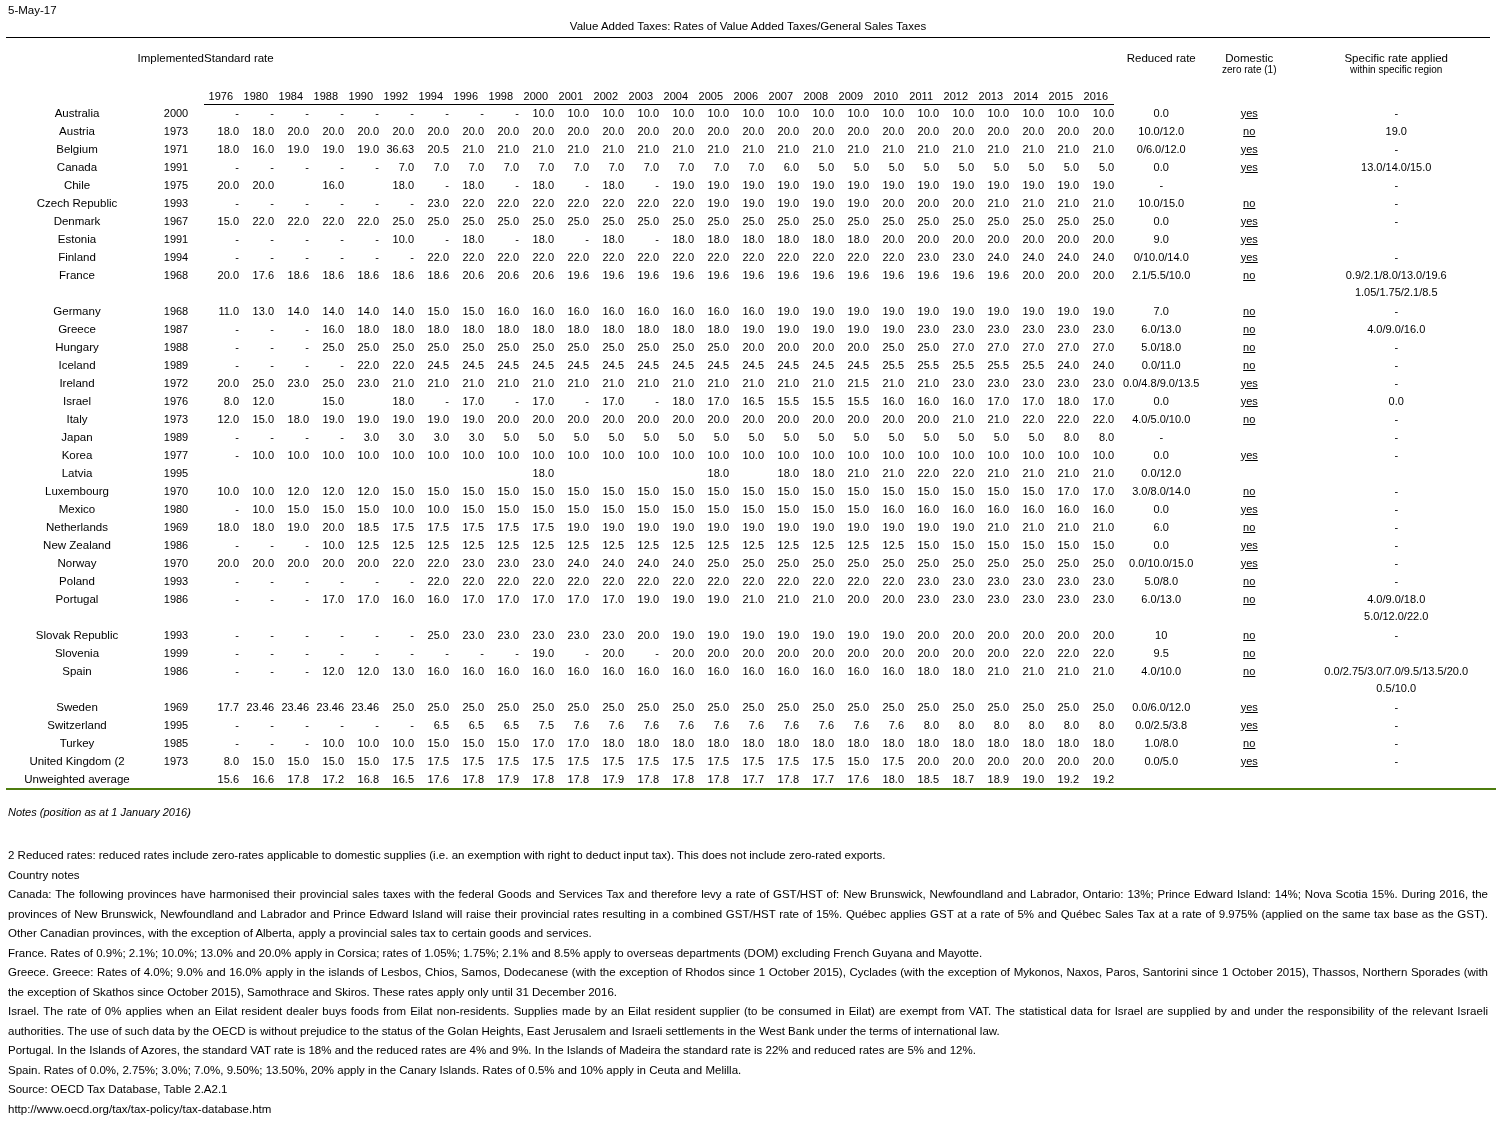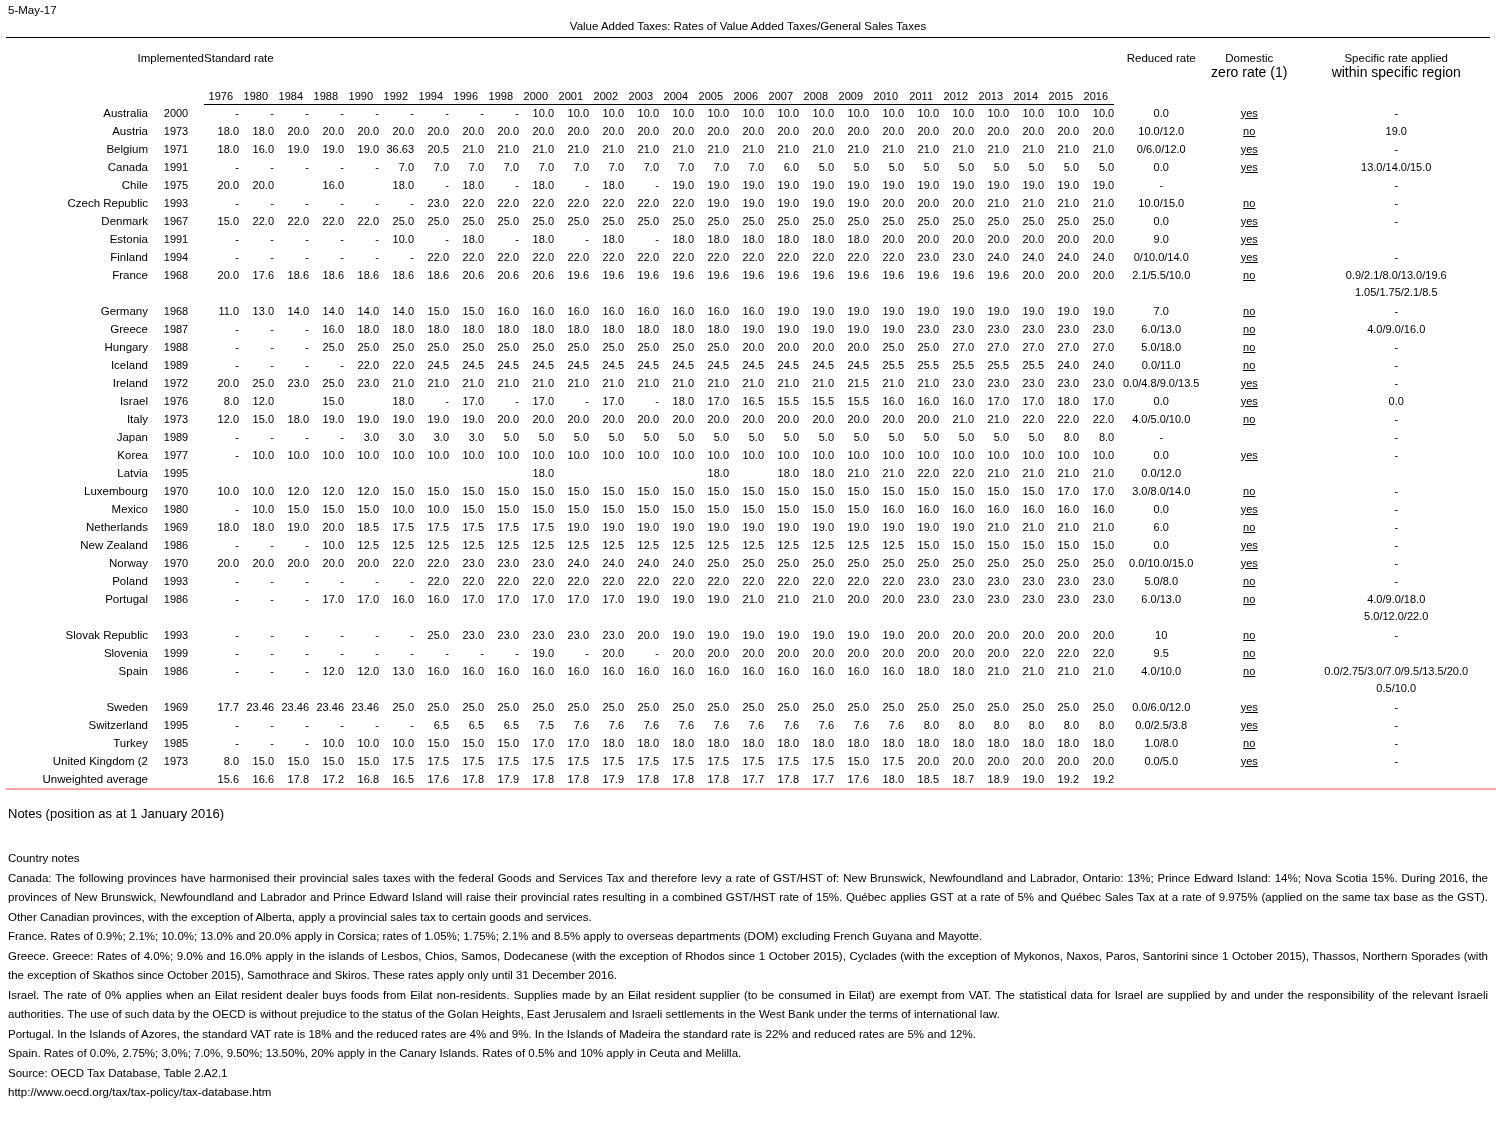--- a/index.html
+++ b/index.html
@@ -18,39 +18,39 @@
   table.vat th, table.vat td { font-weight:normal; padding:0; margin:0; overflow:hidden; white-space:nowrap; }
 
   thead th { font-size:11.5px; }
   tr.hrow1 th { vertical-align:bottom; height:24px; }
   tr.hrow2 th { height:40px; }
   th.h-implemented { text-align:right; padding-right:2px; }
   th.h-standard { text-align:left; padding-left:250px; }
   th.h-reduced { text-align:center; }
   th.h-domestic { text-align:center; }
   th.h-specific { text-align:center; }
-  th.h-domestic2, th.h-specific2 { text-align:center; vertical-align:top; padding-top:2px; font-size:14px; }
+  th.h-domestic2, th.h-specific2 { text-align:center; vertical-align:top; padding-top:2px; font-size:10px; }
   th.years-th { vertical-align:bottom; border-bottom:1px solid #000; }
   .years-strip { display:flex; }
   .year-cell { width:35px; box-sizing:border-box; text-align:right; padding-right:6px; font-size:11px; padding-bottom:2px; }
 
   tbody td { vertical-align:top; line-height:17.5px; font-size:11px; }
   tbody tr { height:18px; }
   tbody tr.tall { height:36px; }
-  td.country { text-align:right; padding-left:2px; font-size:11.5px; }
+  td.country { text-align:center; padding-left:2px; font-size:11.5px; }
   td.impl { text-align:center; }
   td.rate { text-align:right; padding-right:6px; }
   td.reduced { text-align:center; }
   td.zero { text-align:center;text-decoration:underline; }
   td.specific { text-align:center; white-space:normal; }
   td.specific div { line-height:17.5px; }
-  tbody tr:last-child td { border-bottom:2px solid #fca5a5; }
+  tbody tr:last-child td { border-bottom:2px solid #4d7c0f; }
 
   .notes { margin-top:16px; padding:0 2px; }
-  .notes-heading { font-size:13px; margin:0 0 28px 0; }
+  .notes-heading { font-style:italic; font-size:11px; margin:0 0 28px 0; }
   .note { margin:0; font-size:11.5px; line-height:19.5px; text-align:justify; }
 </style>
 </head>
 <body>
 
 <div class="page">
 
   <div class="date-label">5-May-17</div>
   <div class="page-title">Value Added Taxes: Rates of Value Added Taxes/General Sales Taxes</div>
   <div class="top-rule"></div>
@@ -1337,20 +1337,21 @@
           <td class="specific">
             <div></div>
           </td>
         </tr>
       </tbody>
   </table>
 
   <div class="notes">
     <p class="notes-heading">Notes (position as at 1 January 2016)</p>
     <div id="notes-list">
+        <p class="note">2 Reduced rates: reduced rates include zero-rates applicable to domestic supplies (i.e. an exemption with right to deduct input tax). This does not include zero-rated exports.</p>
         <p class="note">Country notes</p>
         <p class="note">Canada: The following provinces have harmonised their provincial sales taxes with the federal Goods and Services Tax and therefore levy a rate of GST/HST of: New Brunswick, Newfoundland and Labrador, Ontario: 13%; Prince Edward Island: 14%; Nova Scotia 15%. During 2016, the provinces of New Brunswick, Newfoundland and Labrador and Prince Edward Island will raise their provincial rates resulting in a combined GST/HST rate of 15%. Québec applies GST at a rate of 5% and Québec Sales Tax at a rate of 9.975% (applied on the same tax base as the GST). Other Canadian provinces, with the exception of Alberta, apply a provincial sales tax to certain goods and services.</p>
         <p class="note">France. Rates of 0.9%; 2.1%; 10.0%; 13.0% and 20.0% apply in Corsica; rates of 1.05%; 1.75%; 2.1% and 8.5% apply to overseas departments (DOM) excluding French Guyana and Mayotte.</p>
         <p class="note">Greece. Greece: Rates of 4.0%; 9.0% and 16.0% apply in the islands of Lesbos, Chios, Samos, Dodecanese (with the exception of Rhodos since 1 October 2015), Cyclades (with the exception of Mykonos, Naxos, Paros, Santorini since 1 October 2015), Thassos, Northern Sporades (with the exception of Skathos since October 2015), Samothrace and Skiros. These rates apply only until 31 December 2016.</p>
         <p class="note">Israel. The rate of 0% applies when an Eilat resident dealer buys foods from Eilat non-residents. Supplies made by an Eilat resident supplier (to be consumed in Eilat) are exempt from VAT. The statistical data for Israel are supplied by and under the responsibility of the relevant Israeli authorities. The use of such data by the OECD is without prejudice to the status of the Golan Heights, East Jerusalem and Israeli settlements in the West Bank under the terms of international law.</p>
         <p class="note">Portugal. In the Islands of Azores, the standard VAT rate is 18% and the reduced rates are 4% and 9%. In the Islands of Madeira the standard rate is 22% and reduced rates are 5% and 12%.</p>
         <p class="note">Spain. Rates of 0.0%, 2.75%; 3.0%; 7.0%, 9.50%; 13.50%, 20% apply in the Canary Islands. Rates of 0.5% and 10% apply in Ceuta and Melilla.</p>
         <p class="note">Source: OECD Tax Database, Table 2.A2.1</p>
         <p class="note">http://www.oecd.org/tax/tax-policy/tax-database.htm</p>
       </div>

